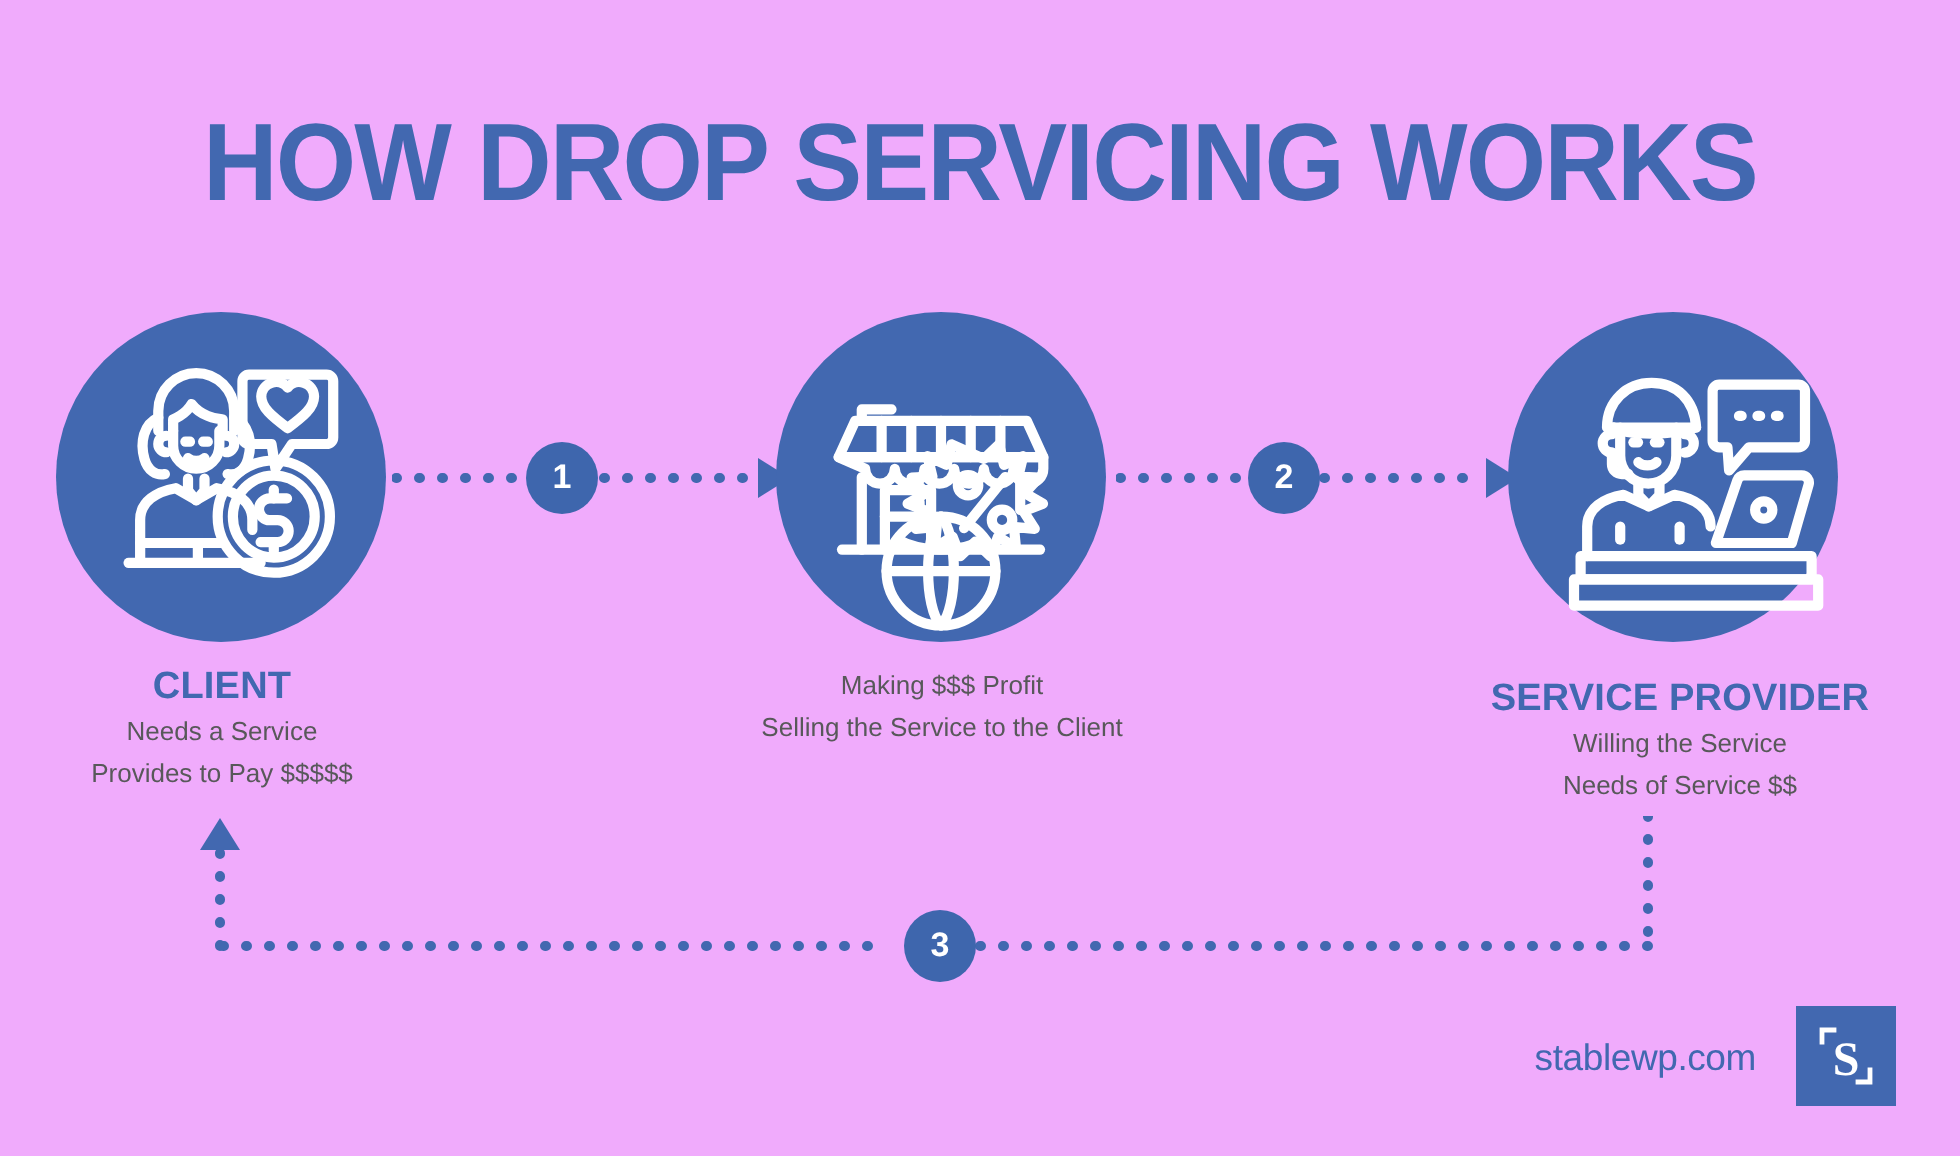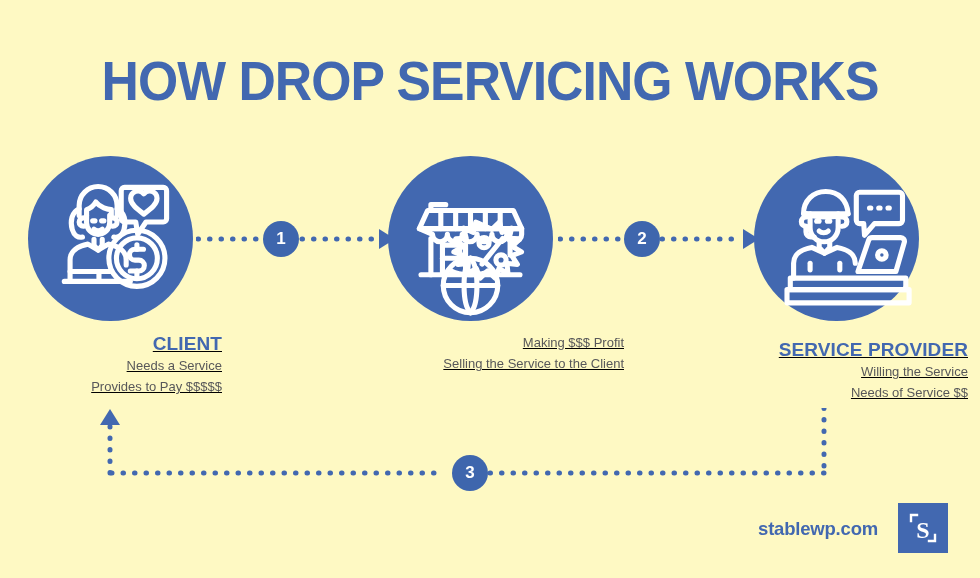--- a/index.html
+++ b/index.html
@@ -7,21 +7,21 @@
     padding: 0;
     background: #ffffff;
   }
   body {
     font-family: "Liberation Sans", sans-serif;
   }
   #canvas {
     position: relative;
     width: 980px;
     height: 578px;
-    background: #fef9c3;
+    background: #f0abfc;
     overflow: hidden;
   }
 
   
   #title {
     position: absolute;
     left: 0;
     top: 52px;
     width: 980px;
     text-align: center;
@@ -51,22 +51,21 @@
     width: 165px;
     height: 165px;
   }
   #circle-client   { left: 28px;  }
   #circle-business { left: 388px; }
   #circle-provider { left: 754px; }
 
   
   .caption {
     position: absolute;
-    text-align: right;
-    text-decoration: underline;
+    text-align: center;
   }
   .caption .cap-title {
     color: #4268b0;
     font-weight: bold;
     font-size: 19px;
     line-height: 23px;
     letter-spacing: 0.1px;
   }
   .caption .cap-line {
     color: #58585a;
@@ -98,21 +97,21 @@
   #badge-1 { left: 263px; top: 221px; }
   #badge-2 { left: 624px; top: 221px; }
   #badge-3 { left: 452px; top: 455px; }
 
   
   #footer-wordmark {
     position: absolute;
     right: 102px;
     top: 518px;
     color: #4268b0;
-    font-weight: bold;
+    font-weight: normal;
     font-size: 18.5px;
     letter-spacing: -0.2px;
     white-space: nowrap;
   }
   #footer-logo {
     position: absolute;
     left: 898px;
     top: 503px;
     width: 50px;
     height: 50px;

